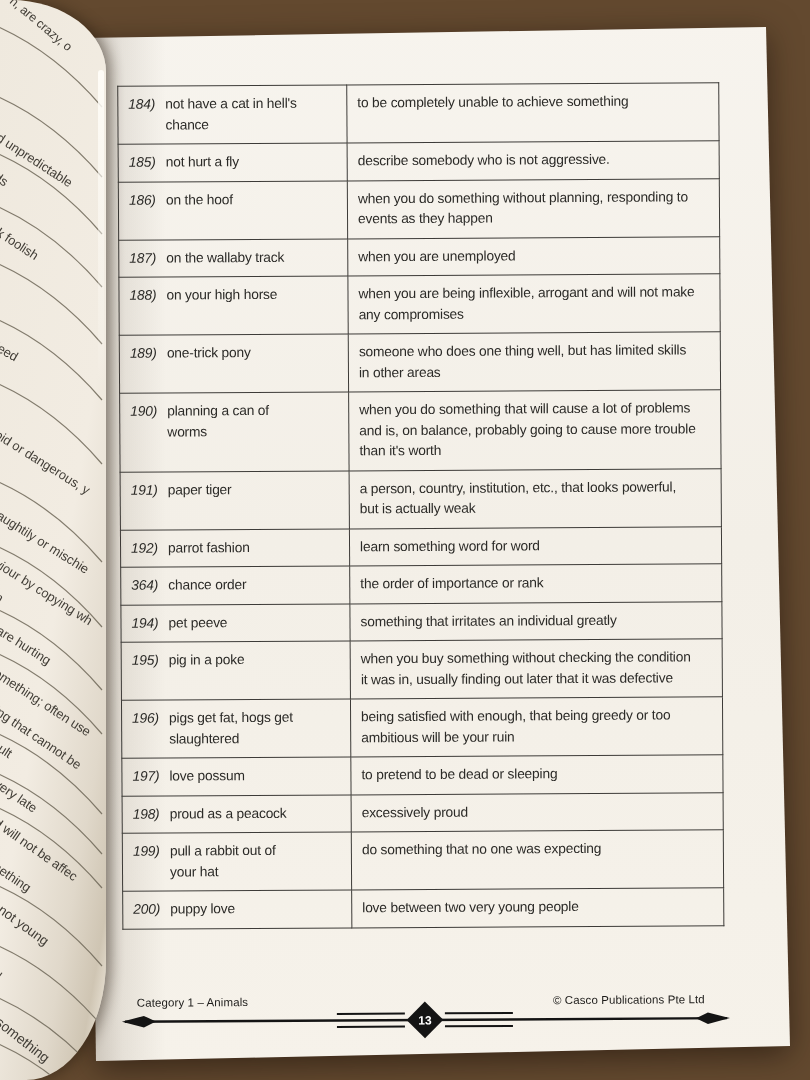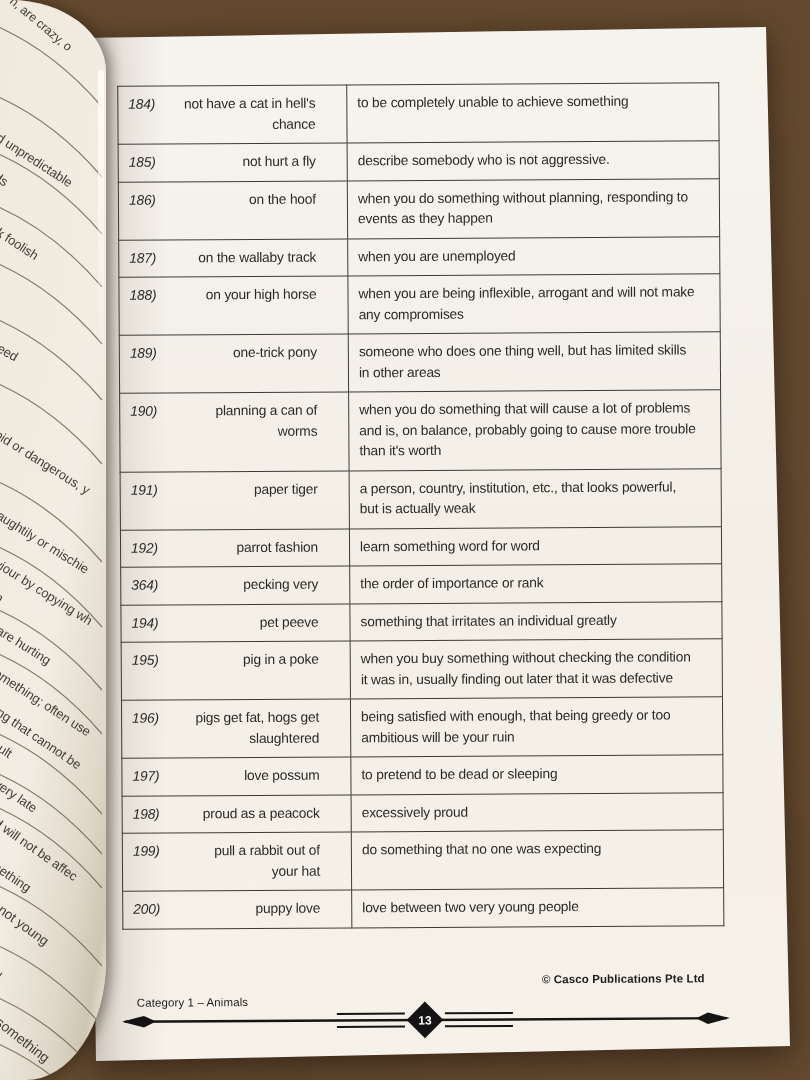--- a/index.html
+++ b/index.html
@@ -35,25 +35,25 @@
   
   table.idioms{
     position:absolute;left:120px;top:84px;width:602px;
     border-collapse:collapse;table-layout:fixed;
     color:#2b2a27;font-size:13.8px;line-height:20.5px;letter-spacing:-0.2px;
   }
   table.idioms td{border:1.4px solid #3d3b38;padding:8px 10px;vertical-align:top;white-space:pre-line;}
   td.c1{width:208px;padding-left:9px;}
   td.c2{}
   .num{display:inline-block;width:37px;vertical-align:top;font-style:italic;}
-  .idiom{display:inline-block;width:150px;vertical-align:top;white-space:pre-line;text-align:right;}
+  .idiom{display:inline-block;width:150px;vertical-align:top;white-space:pre-line;}
   
   .f-left,.f-right{position:absolute;font-size:11.5px;color:#1d1c1a;letter-spacing:0.1px;text-align:center;}
   .f-left{left:134px;top:995px;}
-  .f-right{right:108px;top:974px;font-weight:bold;}
+  .f-right{right:108px;top:995px;}
   .f-rule{position:absolute;left:118px;top:1001px;}
   .f-rule .ln{stroke:#141414;fill:none;}
   .f-rule .solid{fill:#141414;stroke:none;}
   .f-rule text{fill:#ffffff;font-family:"Liberation Sans",sans-serif;font-size:12px;font-weight:bold;}
   
   .prev{
     position:absolute;left:0;top:0;width:106px;height:1080px;overflow:hidden;
     background:linear-gradient(100deg,#efe9de 0%,#f2ece2 55%,#e0d8ca 78%,#cfc5b3 90%,#eae3d6 96%,#a4937c 100%);
     border-top-right-radius:95px 72px;
     border-bottom-right-radius:80px 120px;
@@ -130,21 +130,21 @@
     <td class="c2 meaning">a person, country, institution, etc., that looks powerful,
 but is actually weak</td>
   </tr>
 
   <tr>
     <td class="c1"><span class="num">192)</span><span class="idiom">parrot fashion</span></td>
     <td class="c2 meaning">learn something word for word</td>
   </tr>
 
   <tr>
-    <td class="c1"><span class="num">364)</span><span class="idiom">pecking very</span></td>
+    <td class="c1"><span class="num">364)</span><span class="idiom">chance order</span></td>
     <td class="c2 meaning">the order of importance or rank</td>
   </tr>
 
   <tr>
     <td class="c1"><span class="num">194)</span><span class="idiom">pet peeve</span></td>
     <td class="c2 meaning">something that irritates an individual greatly</td>
   </tr>
 
   <tr>
     <td class="c1"><span class="num">195)</span><span class="idiom">pig in a poke</span></td>

